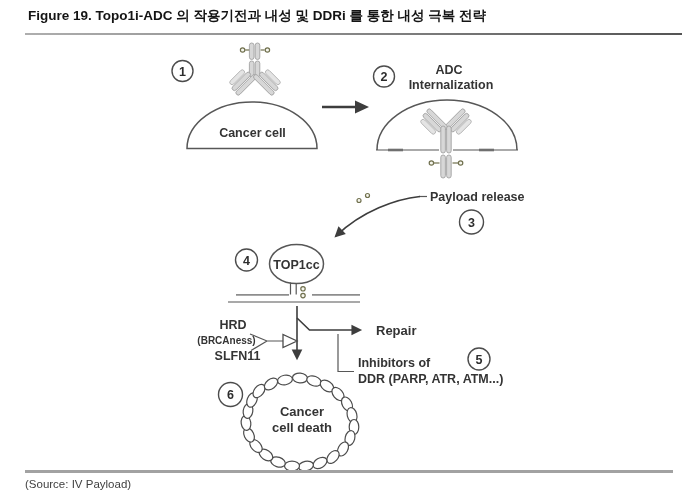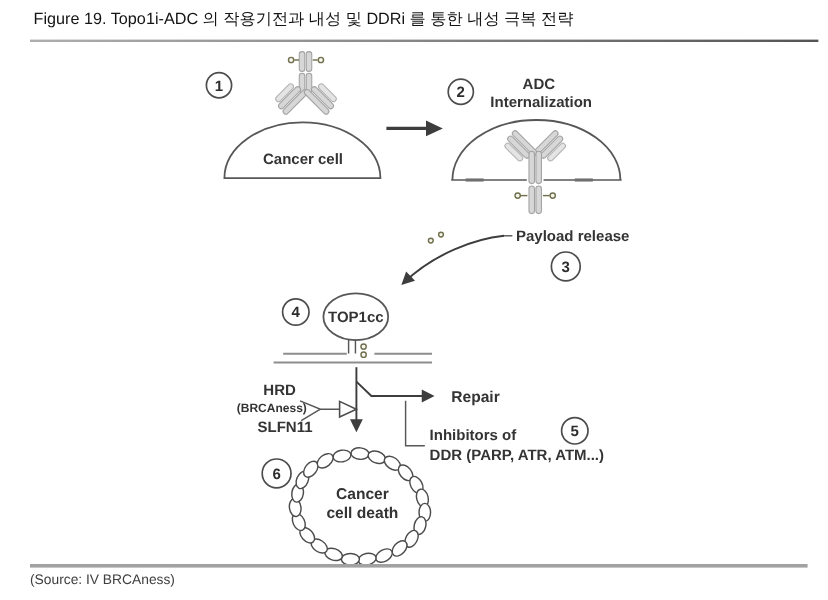--- a/index.html
+++ b/index.html
@@ -2,21 +2,21 @@
 <html><head>
 <meta charset="utf-8">
 <style>
   html,body { margin:0; padding:0; }
   body {
     width:690px; height:500px; background:#ffffff; position:relative;
     font-family:"Liberation Sans", sans-serif; overflow:hidden;
   }
   .fig-title {
     position:absolute; left:28px; top:7px;
-    font-size:13.5px; font-weight:normal; color:#141414; white-space:nowrap;
+    font-size:13.5px; font-weight:bold; color:#141414; white-space:nowrap;
   }
   .title-rule {
     position:absolute; left:25px; top:33px; width:657px; height:2px;
     background:linear-gradient(90deg,#aeaeae 0%,#8a8a8a 45%,#545454 100%);
   }
   .footer-rule {
     position:absolute; left:25px; top:470px; width:648px; height:3px;
     background:#a2a2a2;
   }
   .source-note {
@@ -202,13 +202,13 @@
       <ellipse cx="259" cy="391" rx="7.5" ry="4.8" transform="rotate(308 259 391)"></ellipse>
       <ellipse cx="271" cy="384" rx="7.5" ry="4.8" transform="rotate(322 271 384)"></ellipse>
     </g>
 
     <text class="lbl-lg" x="302" y="416" text-anchor="middle">Cancer</text>
     <text class="lbl-lg" x="302" y="432" text-anchor="middle">cell death</text>
   </g>
 </svg>
 
 <div class="footer-rule"></div>
-<div class="source-note">(Source: IV BRCAness)</div>
+<div class="source-note">(Source: IV Payload)</div>
 
 </body></html>

